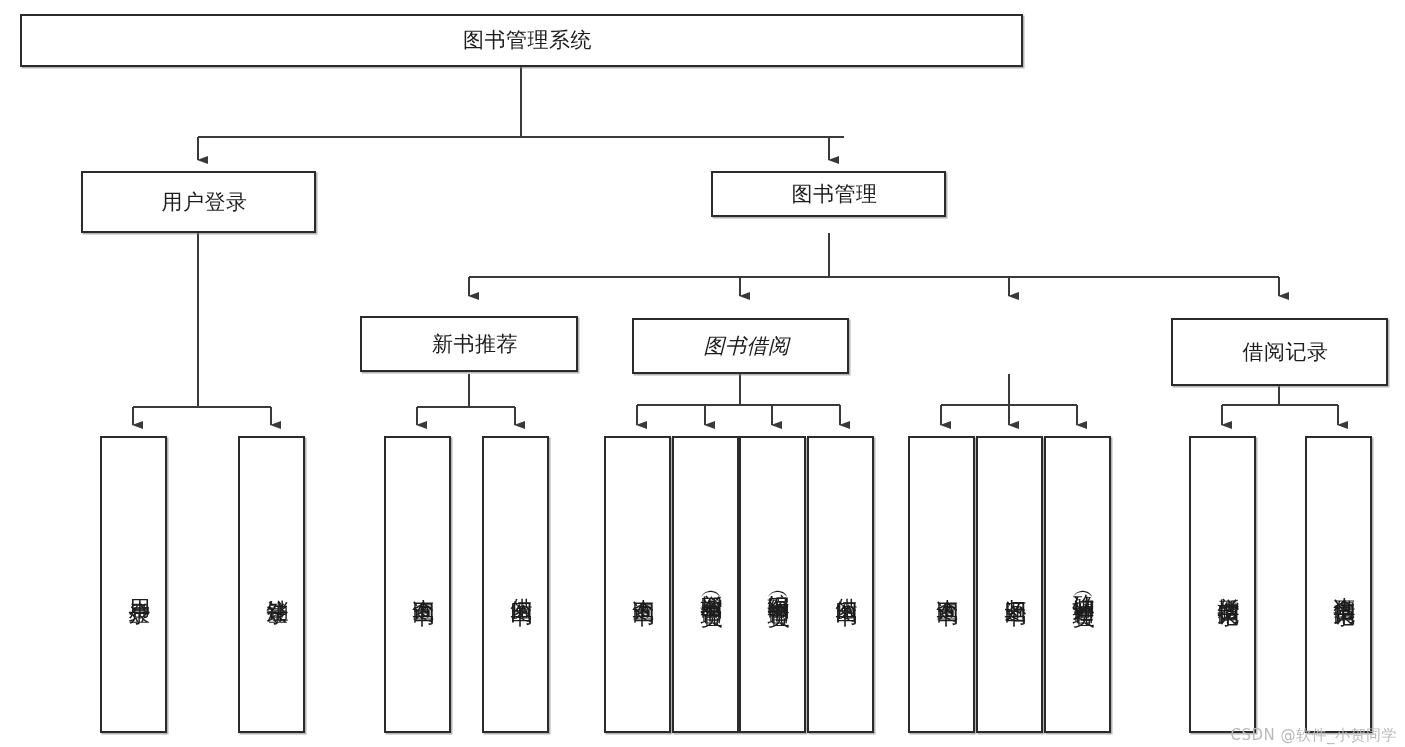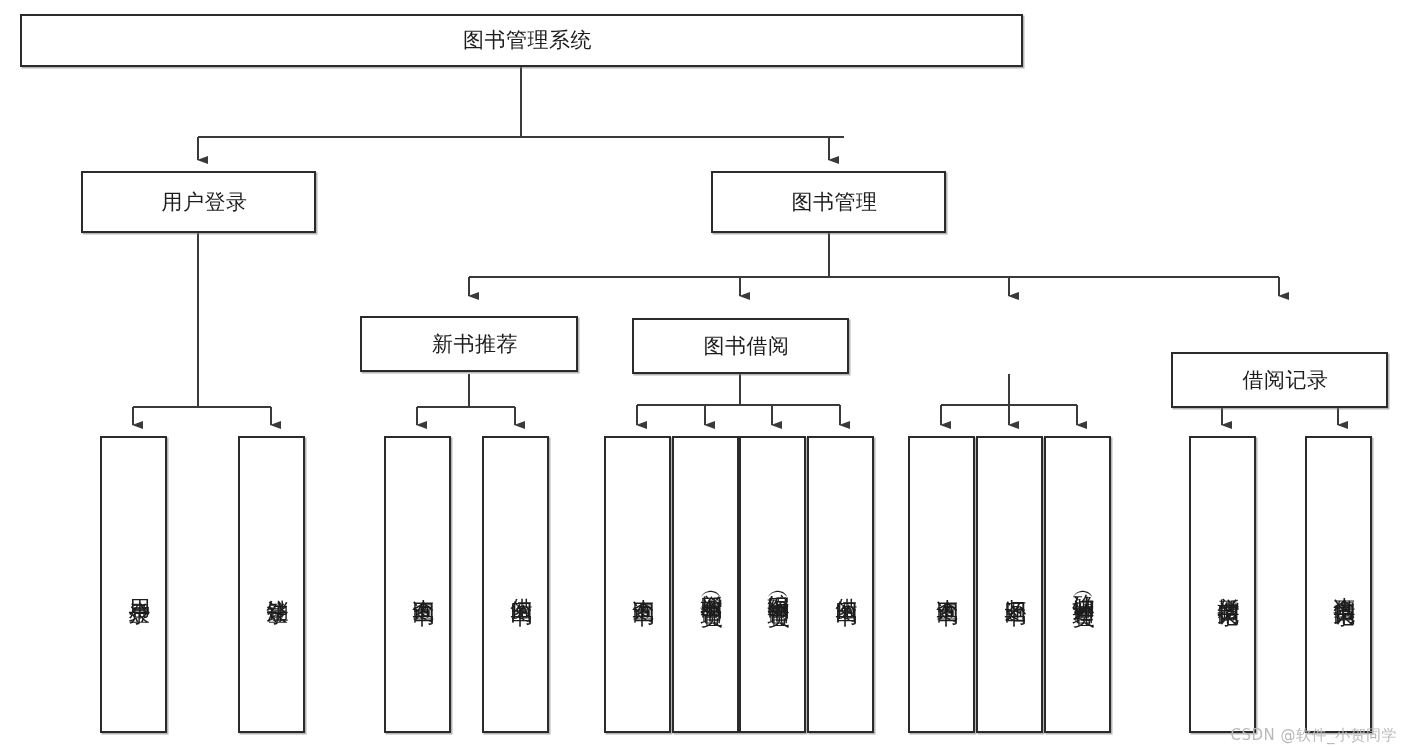--- a/index.html
+++ b/index.html
@@ -125,34 +125,34 @@
   </svg>
 
   <div class="node" style="left:20px; top:14px; width:1003px; height:53px;">
     <span class="lbl">图书管理系统</span>
   </div>
 
   <div class="node" style="left:81px; top:171px; width:235px; height:62px;">
     <span class="lbl">用户登录</span>
   </div>
 
-  <div class="node" style="left:711px; top:171px; width:235px; height:62px;">
+  <div class="node" style="left:711px; top:171px; width:235px; height:46px;">
     <span class="lbl">图书管理</span>
   </div>
 
   <div class="node" style="left:360px; top:316px; width:218px; height:56px;">
     <span class="lbl">新书推荐</span>
   </div>
 
-  <div class="node" style="left:632px; top:318px; width:217px; height:56px;">
+  <div class="node" style="left:632px; top:318px; width:217px; height:56px;font-style:italic;">
     <span class="lbl">图书借阅</span>
   </div>
 
 
-  <div class="node" style="left:1171px; top:318px; width:217px; height:56px;margin-top:34px;">
+  <div class="node" style="left:1171px; top:318px; width:217px; height:68px;">
     <span class="lbl">借阅记录</span>
   </div>
 
   <div class="node leaf" style="left:100px; top:436px; width:67px; height:297px;">
     <span class="lbl">用户登录</span>
   </div>
   <div class="node leaf" style="left:238px; top:436px; width:67px; height:297px;">
     <span class="lbl">注销登录</span>
   </div>
 

